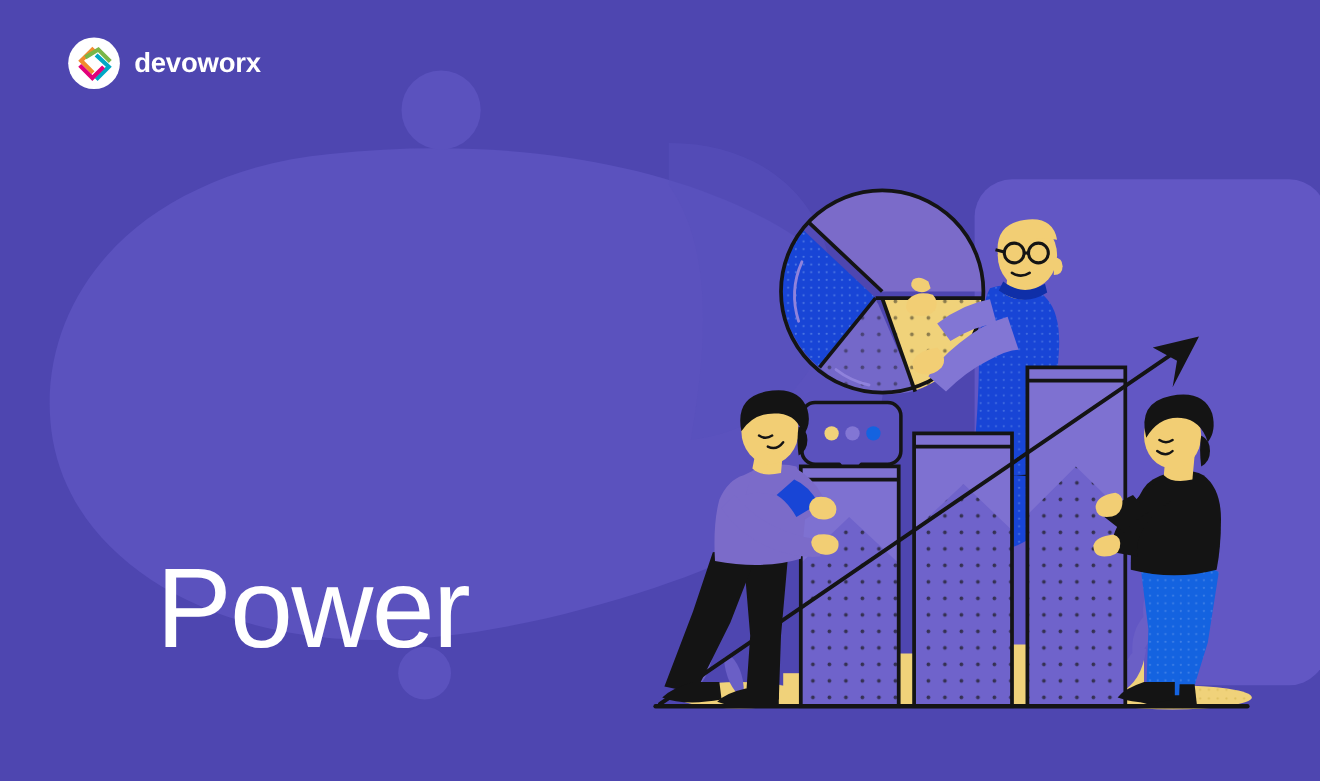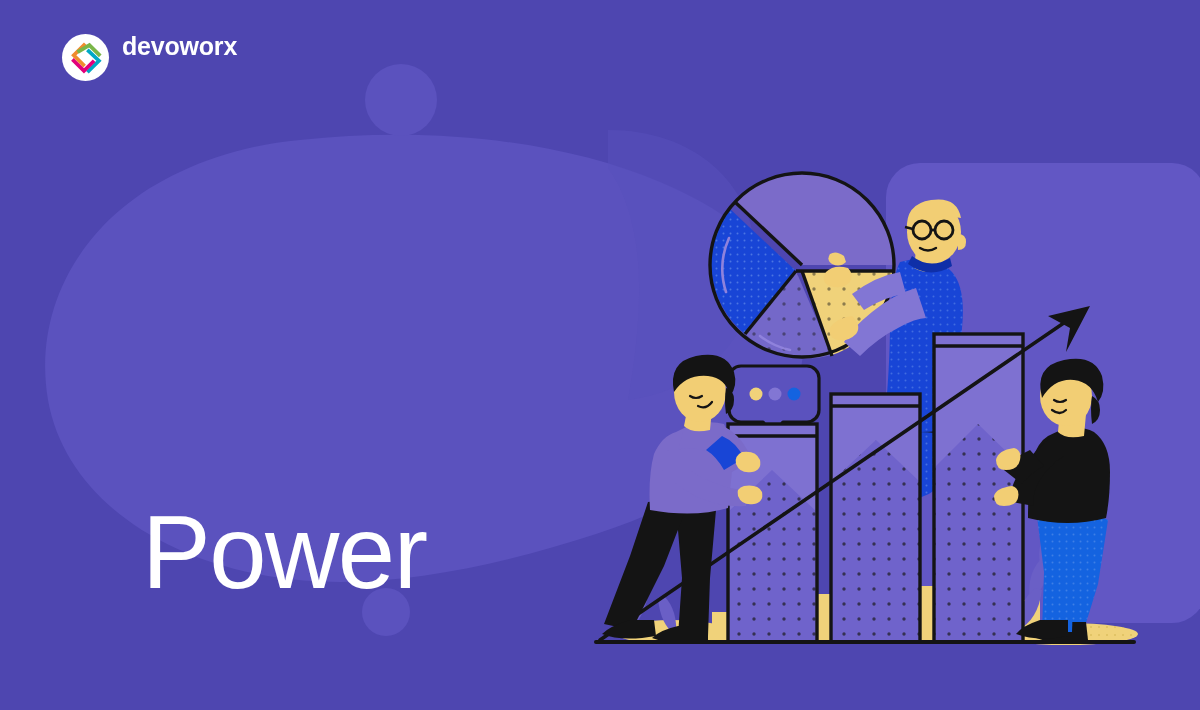--- a/index.html
+++ b/index.html
@@ -18,20 +18,21 @@
     position: absolute;
     left: 0; top: 0;
     width: 1200px; height: 710px;
     display: block;
   }
   
   #brand {
     position: absolute;
     left: 62px; top: 34px;
     display: flex;
+    align-items: center;
     gap: 13px;
     z-index: 40;
   }
   #logo-badge {
     width: 47px; height: 47px;
     border-radius: 50%;
     background: #ffffff;
     display: flex;
     align-items: center;
     justify-content: center;

